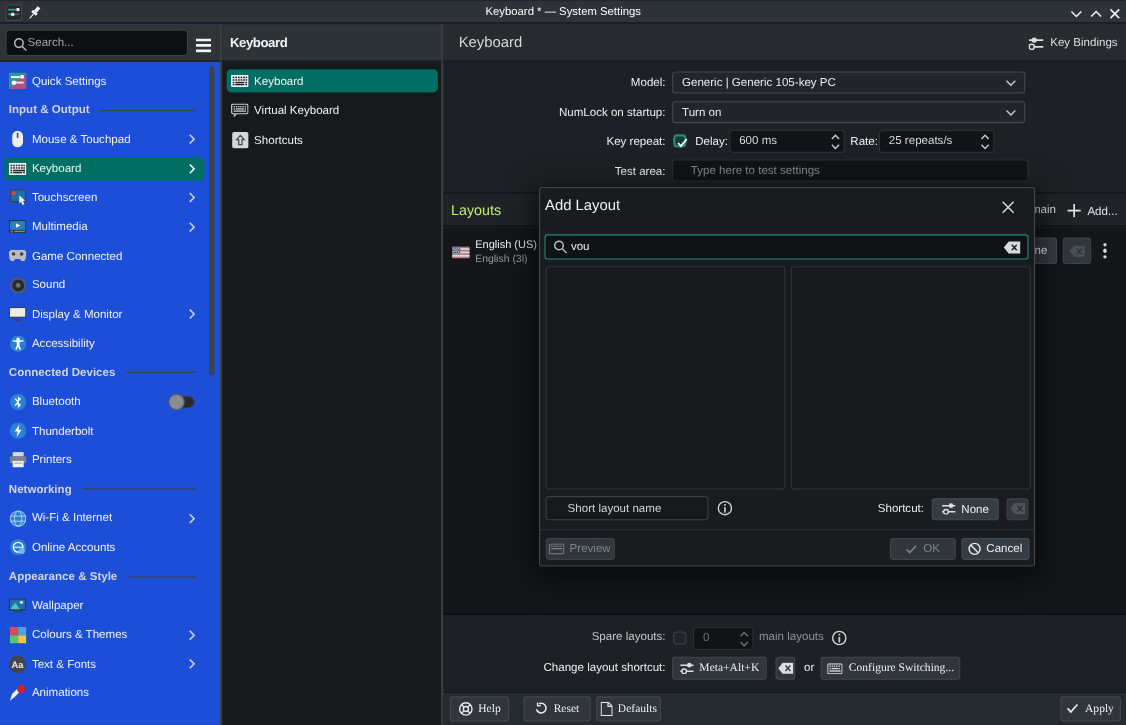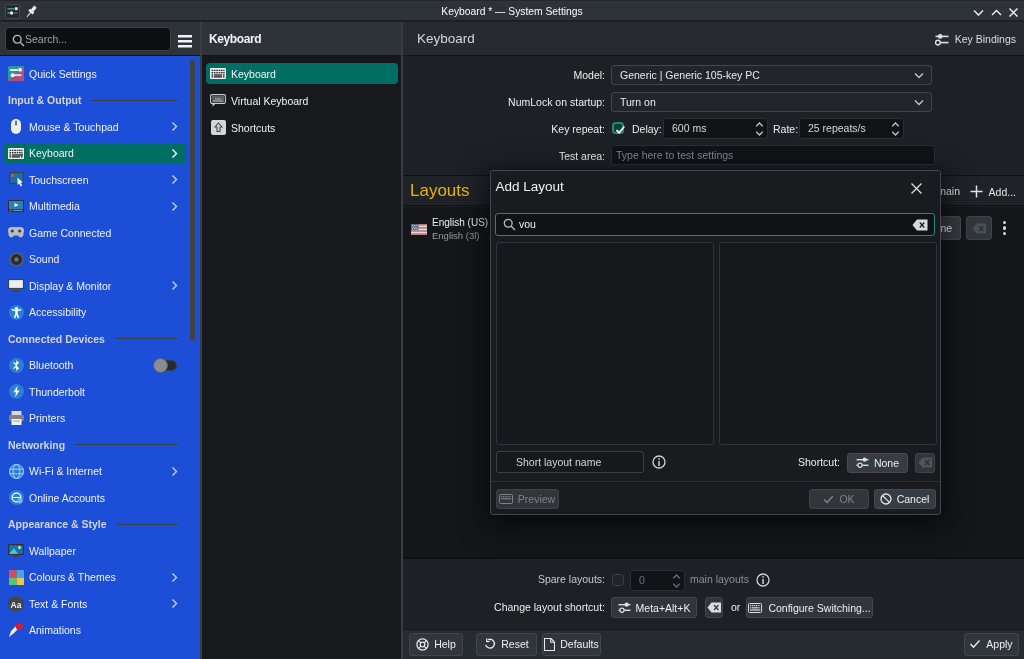--- a/index.html
+++ b/index.html
@@ -64,39 +64,39 @@
   .rlabel { position:absolute; text-align:right; color:#eceeee; }
   .combo { position:absolute; background:#22262b; border:1px solid #42474d;
     border-radius:3px; color:#e8eaec; display:flex; align-items:center; }
   .combo .t { margin-left:8px; }
   .combo svg.dn { position:absolute; right:7px; top:6px; }
   .spin { position:absolute; background:#111417; border:1px solid #2b2f34;
     border-radius:3px; color:#d5d7d9; }
   .spin .t { position:absolute; left:8px; top:0; line-height:19px; }
   .spin .arr { position:absolute; right:3px; top:2px; }
   .tinput { position:absolute; background:#111417; border:1px solid #2b2f34;
-    border-radius:3px; color:#84888d; line-height:18px; padding-left:4px; }
+    border-radius:3px; color:#84888d; line-height:18px; padding-left:16px; }
 
   
   #layouts-strip { position:absolute; left:0; top:153px; width:621px; height:31px;
     background:#1f2327; border-top:1px solid #0e1114; border-bottom:1px solid #0e1114; }
   #layouts-strip .t { position:absolute; left:7px; top:0; line-height:30px;
-    font-size:17px; color:#eab308; }
+    font-size:13px; color:#bef264; }
   #layouts-list { position:absolute; left:0; top:185px; width:621px; height:350px;
     background:#141619; }
 
   
   #rfooter { position:absolute; left:0; top:535px; width:621px; height:72px;
     background:#1d2125; border-top:2px solid #0e1114; }
   
   #bottombar { position:absolute; left:0; top:607px; width:621px; height:30px;
     background:#262b30; border-top:1px solid #14171a; }
   .bbtn { position:absolute; top:2.5px; height:23px; white-space:nowrap; background:#31363c;
     border:1px solid #42474d; border-radius:3px; color:#eef0f1;
-    display:flex; align-items:center; justify-content:center; }
+    display:flex; align-items:center; justify-content:center;font-family:Liberation Serif, serif; }
   .bbtn svg { margin-right:5px; }
 
   
   #dialog { position:absolute; left:490px; top:170px; width:451px; height:345px;
     background:#191b1f; border:1px solid #43474d; border-radius:3px;
     box-shadow:0 6px 26px 6px rgba(0,0,0,0.55); }
   #dlg-title { position:absolute; left:4.5px; top:8px; font-size:13.5px; color:#f0f2f3; }
   #dlg-close { position:absolute; right:17px; top:11px; }
   #dlg-search { position:absolute; left:4px; top:42px; width:440px; height:23px;
     background:#101316; border:1.5px solid #1e8a7c; border-radius:3px; }

